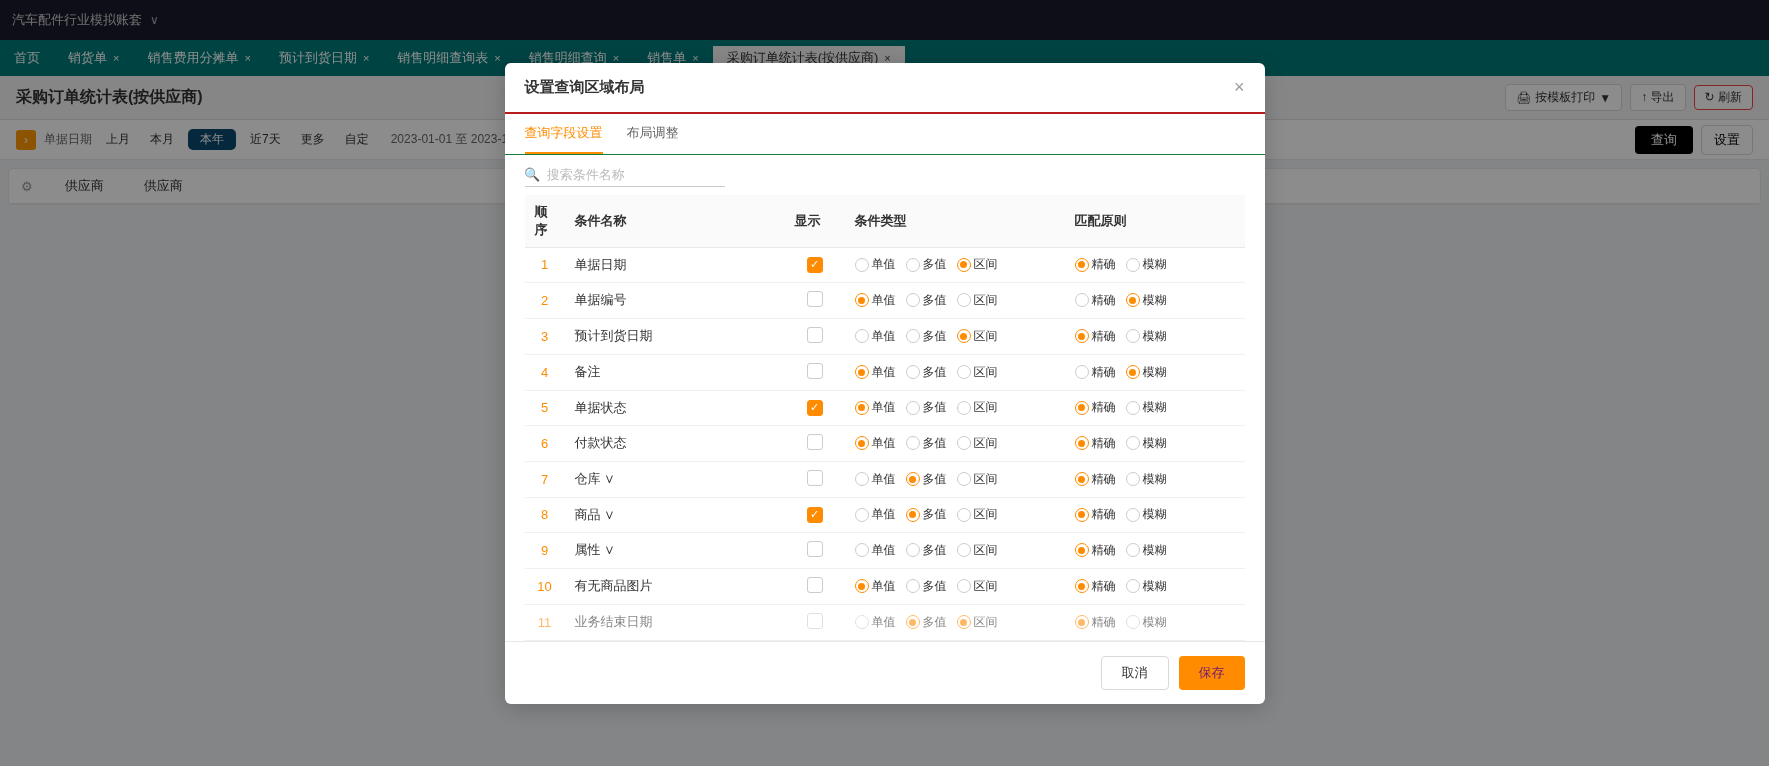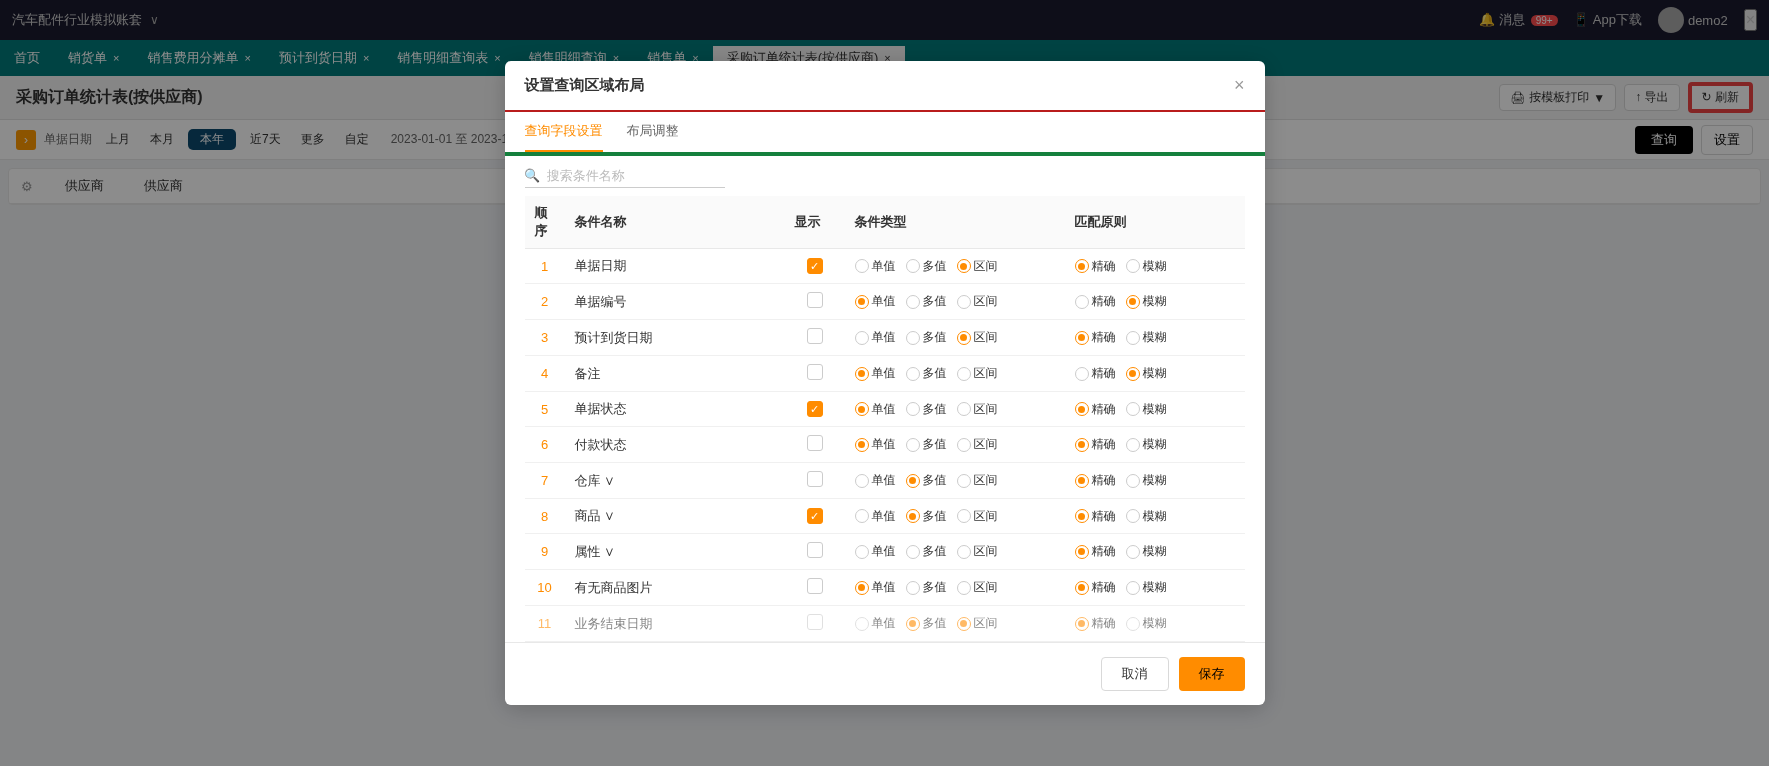--- a/index.html
+++ b/index.html
@@ -54,21 +54,21 @@
       display: flex;
       align-items: center;
       padding: 0 16px;
       border-bottom: 1px solid #e0e0e0;
       justify-content: space-between;
     }
     .page-title { font-size: 16px; font-weight: bold; color: #333; }
     .header-actions { display: flex; align-items: center; gap: 8px; }
     .btn-print { background: white; border: 1px solid #d9d9d9; border-radius: 4px; padding: 4px 10px; font-size: 12px; color: #333; cursor: pointer; display: flex; align-items: center; gap: 4px; }
     .btn-export { background: white; border: 1px solid #d9d9d9; border-radius: 4px; padding: 4px 10px; font-size: 12px; color: #333; cursor: pointer; }
-    .btn-refresh { background: white; border: 4px solid #ef4444; border-radius: 4px; padding: 3px 10px; font-size: 12px; color: #333; cursor: pointer; }
+    .btn-refresh { background: white; border: 1px solid #ef4444; border-radius: 4px; padding: 3px 10px; font-size: 12px; color: #333; cursor: pointer; }
 
     
     .filter-bar {
       height: 40px;
       background: #fff;
       display: flex;
       align-items: center;
       padding: 0 16px;
       border-bottom: 1px solid #e8e8e8;
       gap: 8px;
@@ -126,21 +126,21 @@
       align-items: center;
       justify-content: space-between;
     }
     .modal-title { font-size: 15px; font-weight: 600; color: #333; }
     .modal-close { background: none; border: none; font-size: 18px; cursor: pointer; color: #999; }
 
     
     .modal-tabs {
       display: flex;
       padding: 0 20px;
-      border-bottom: 4px solid #15803d;
+      border-bottom: 1px solid #15803d;
       gap: 24px;
     }
     .modal-tab {
       padding: 10px 0;
       font-size: 13px;
       color: #666;
       cursor: pointer;
       border-bottom: 2px solid transparent;
     }
     .modal-tab.active {
@@ -256,51 +256,35 @@
       cursor: pointer;
       color: #333;
     }
     .btn-save {
       background: #ff8c00;
       border: none;
       border-radius: 4px;
       padding: 7px 20px;
       font-size: 13px;
       cursor: pointer;
-      color: #000000;
+      color: #701a75;
       font-weight: 500;
     }
 
     
     .modal-table-wrap::-webkit-scrollbar { width: 6px; }
     .modal-table-wrap::-webkit-scrollbar-thumb { background: #ccc; border-radius: 3px; }
   </style>
 </head>
 <body>
 
 <div class="top-bar">
   <div class="top-bar-left">
     <span class="top-bar-title">汽车配件行业模拟账套</span>
     <span class="top-bar-arrow">∨</span>
-  </div>
-  <div class="top-bar-right">
-    <span>
-      <span>🔔</span>
-      <span>消息</span>
-      <span class="top-bar-badge">99+</span>
-    </span>
-    <span>
-      <span>📱</span>
-      <span>App下载</span>
-    </span>
-    <span style="display:flex;align-items:center;gap:4px;">
-      <span style="width:26px;height:26px;border-radius:50%;background:#aaa;display:inline-block;"></span>
-      <span>demo2</span>
-    </span>
-    <button class="top-bar-close">×</button>
   </div>
 </div>
 
 <div class="tab-bar">
   <div class="tab-item">
     <span>首页</span>
   </div>
   <div class="tab-item">
     <span>销货单</span>
     <span class="tab-close">×</span>

